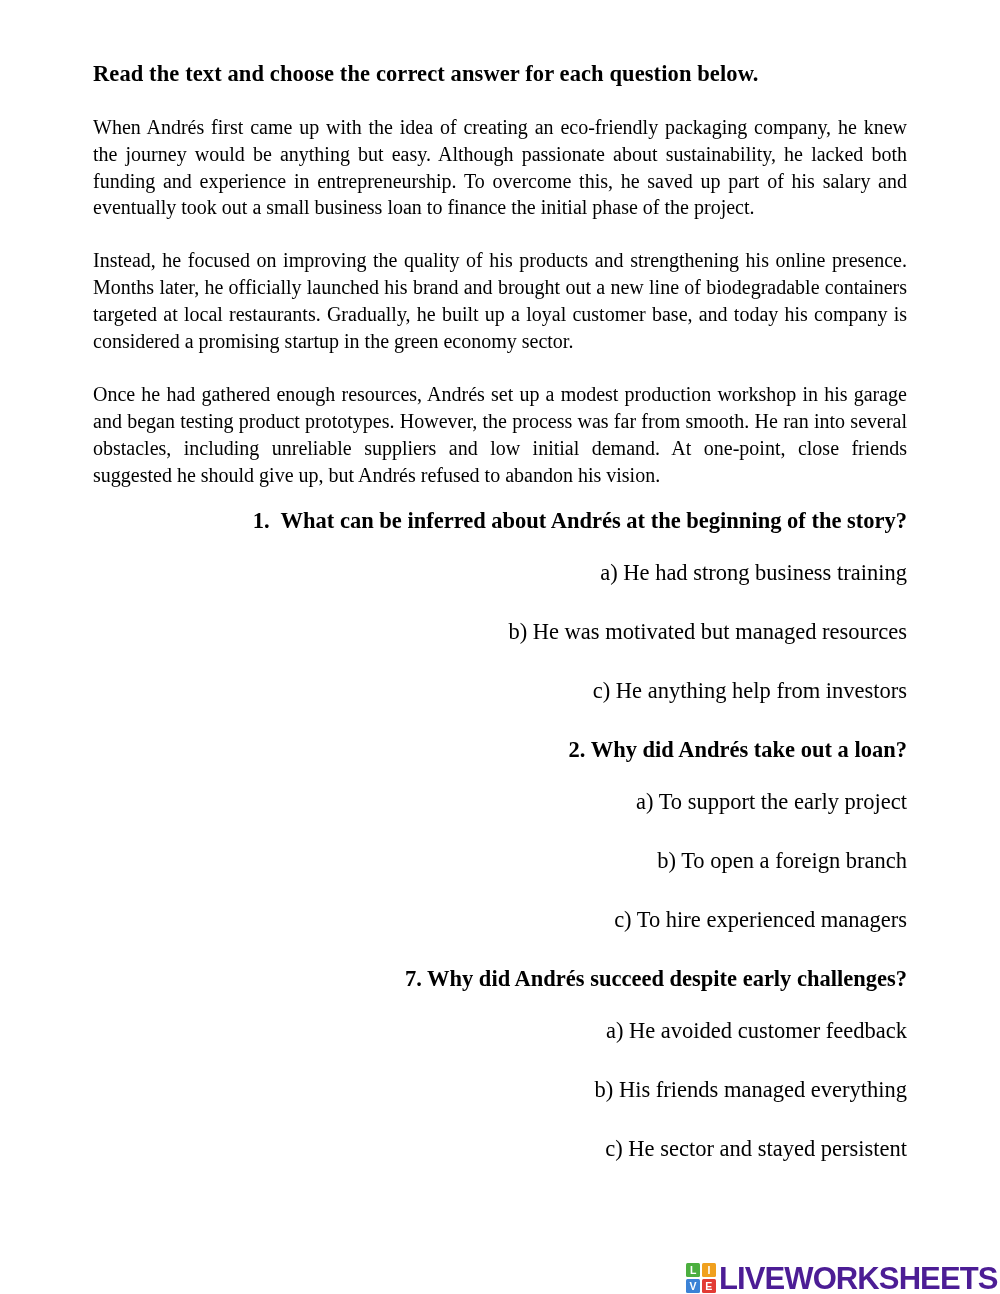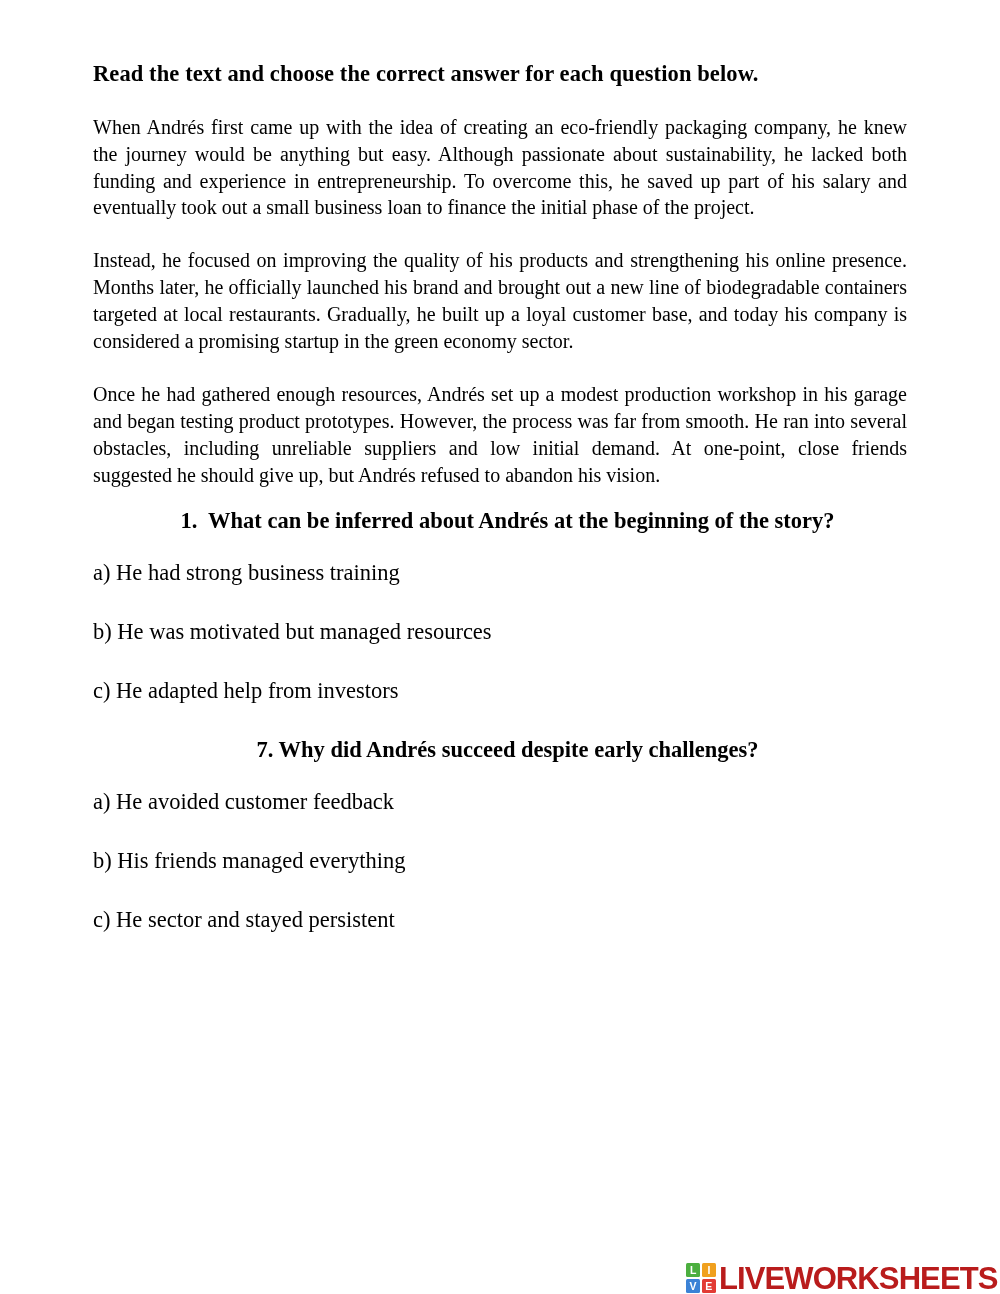--- a/index.html
+++ b/index.html
@@ -53,29 +53,29 @@
 
   .qblock {
     margin-top: 18px;
   }
 
   .question {
     font-size: 22.5px;
     font-weight: bold;
     line-height: 1.3;
     margin: 0 0 22px 15px;
-    text-align: center;
+    text-align: right;
     white-space: pre;
   }
 
   .option {
     font-size: 22.5px;
     line-height: 1.3;
     margin: 0 0 30px 0;
-    text-align: left;
+    text-align: right;
   }
 
   
   #logo {
     position: absolute;
     left: 686px;
     top: 1250px;
     display: flex;
     align-items: center;
     height: 40px;
@@ -122,36 +122,42 @@
     <p class="para">When Andrés first came up with the idea of creating an eco-friendly packaging company, he knew the journey would be anything but easy. Although passionate about sustainability, he lacked both funding and experience in entrepreneurship. To overcome this, he saved up part of his salary and eventually took out a small business loan to finance the initial phase of the project.</p>
 
     <p class="para">Instead, he focused on improving the quality of his products and strengthening his online presence. Months later, he officially launched his brand and brought out a new line of biodegradable containers targeted at local restaurants. Gradually, he built up a loyal customer base, and today his company is considered a promising startup in the green economy sector.</p>
 
     <p class="para">Once he had gathered enough resources, Andrés set up a modest production workshop in his garage and began testing product prototypes. However, the process was far from smooth. He ran into several obstacles, including unreliable suppliers and low initial demand. At one-point, close friends suggested he should give up, but Andrés refused to abandon his vision.</p>
 
     <div class="qblock">
       <p class="question">1.  What can be inferred about Andrés at the beginning of the story?</p>
       <p class="option">a) He had strong business training</p>
       <p class="option">b) He was motivated but managed resources</p>
-      <p class="option">c) He adapted help from investors</p>
+      <p class="option">c) He anything help from investors</p>
     </div>
 
+    <div class="qblock">
+      <p class="question">2. Why did Andrés take out a loan?</p>
+      <p class="option">a) To support the early project</p>
+      <p class="option">b) To open a foreign branch</p>
+      <p class="option">c) To hire experienced managers</p>
+    </div>
 
     <div class="qblock">
       <p class="question">7. Why did Andrés succeed despite early challenges?</p>
       <p class="option">a) He avoided customer feedback</p>
       <p class="option">b) His friends managed everything</p>
       <p class="option">c) He sector and stayed persistent</p>
     </div>
 
   </div>
 
   <div id="logo">
     <div class="logo-mark">
       <div class="logo-cell" style="background: rgb(76, 175, 63);">L</div>
       <div class="logo-cell" style="background: rgb(240, 160, 30);">I</div>
       <div class="logo-cell" style="background: rgb(59, 130, 214);">V</div>
       <div class="logo-cell" style="background: rgb(226, 59, 52);">E</div>
     </div>
-    <div class="logo-word" style="color: #b91c1c;">LIVEWORKSHEETS</div>
+    <div class="logo-word" style="color: #4c1d95;">LIVEWORKSHEETS</div>
   </div>
 
 </div>
 
 </body></html>

